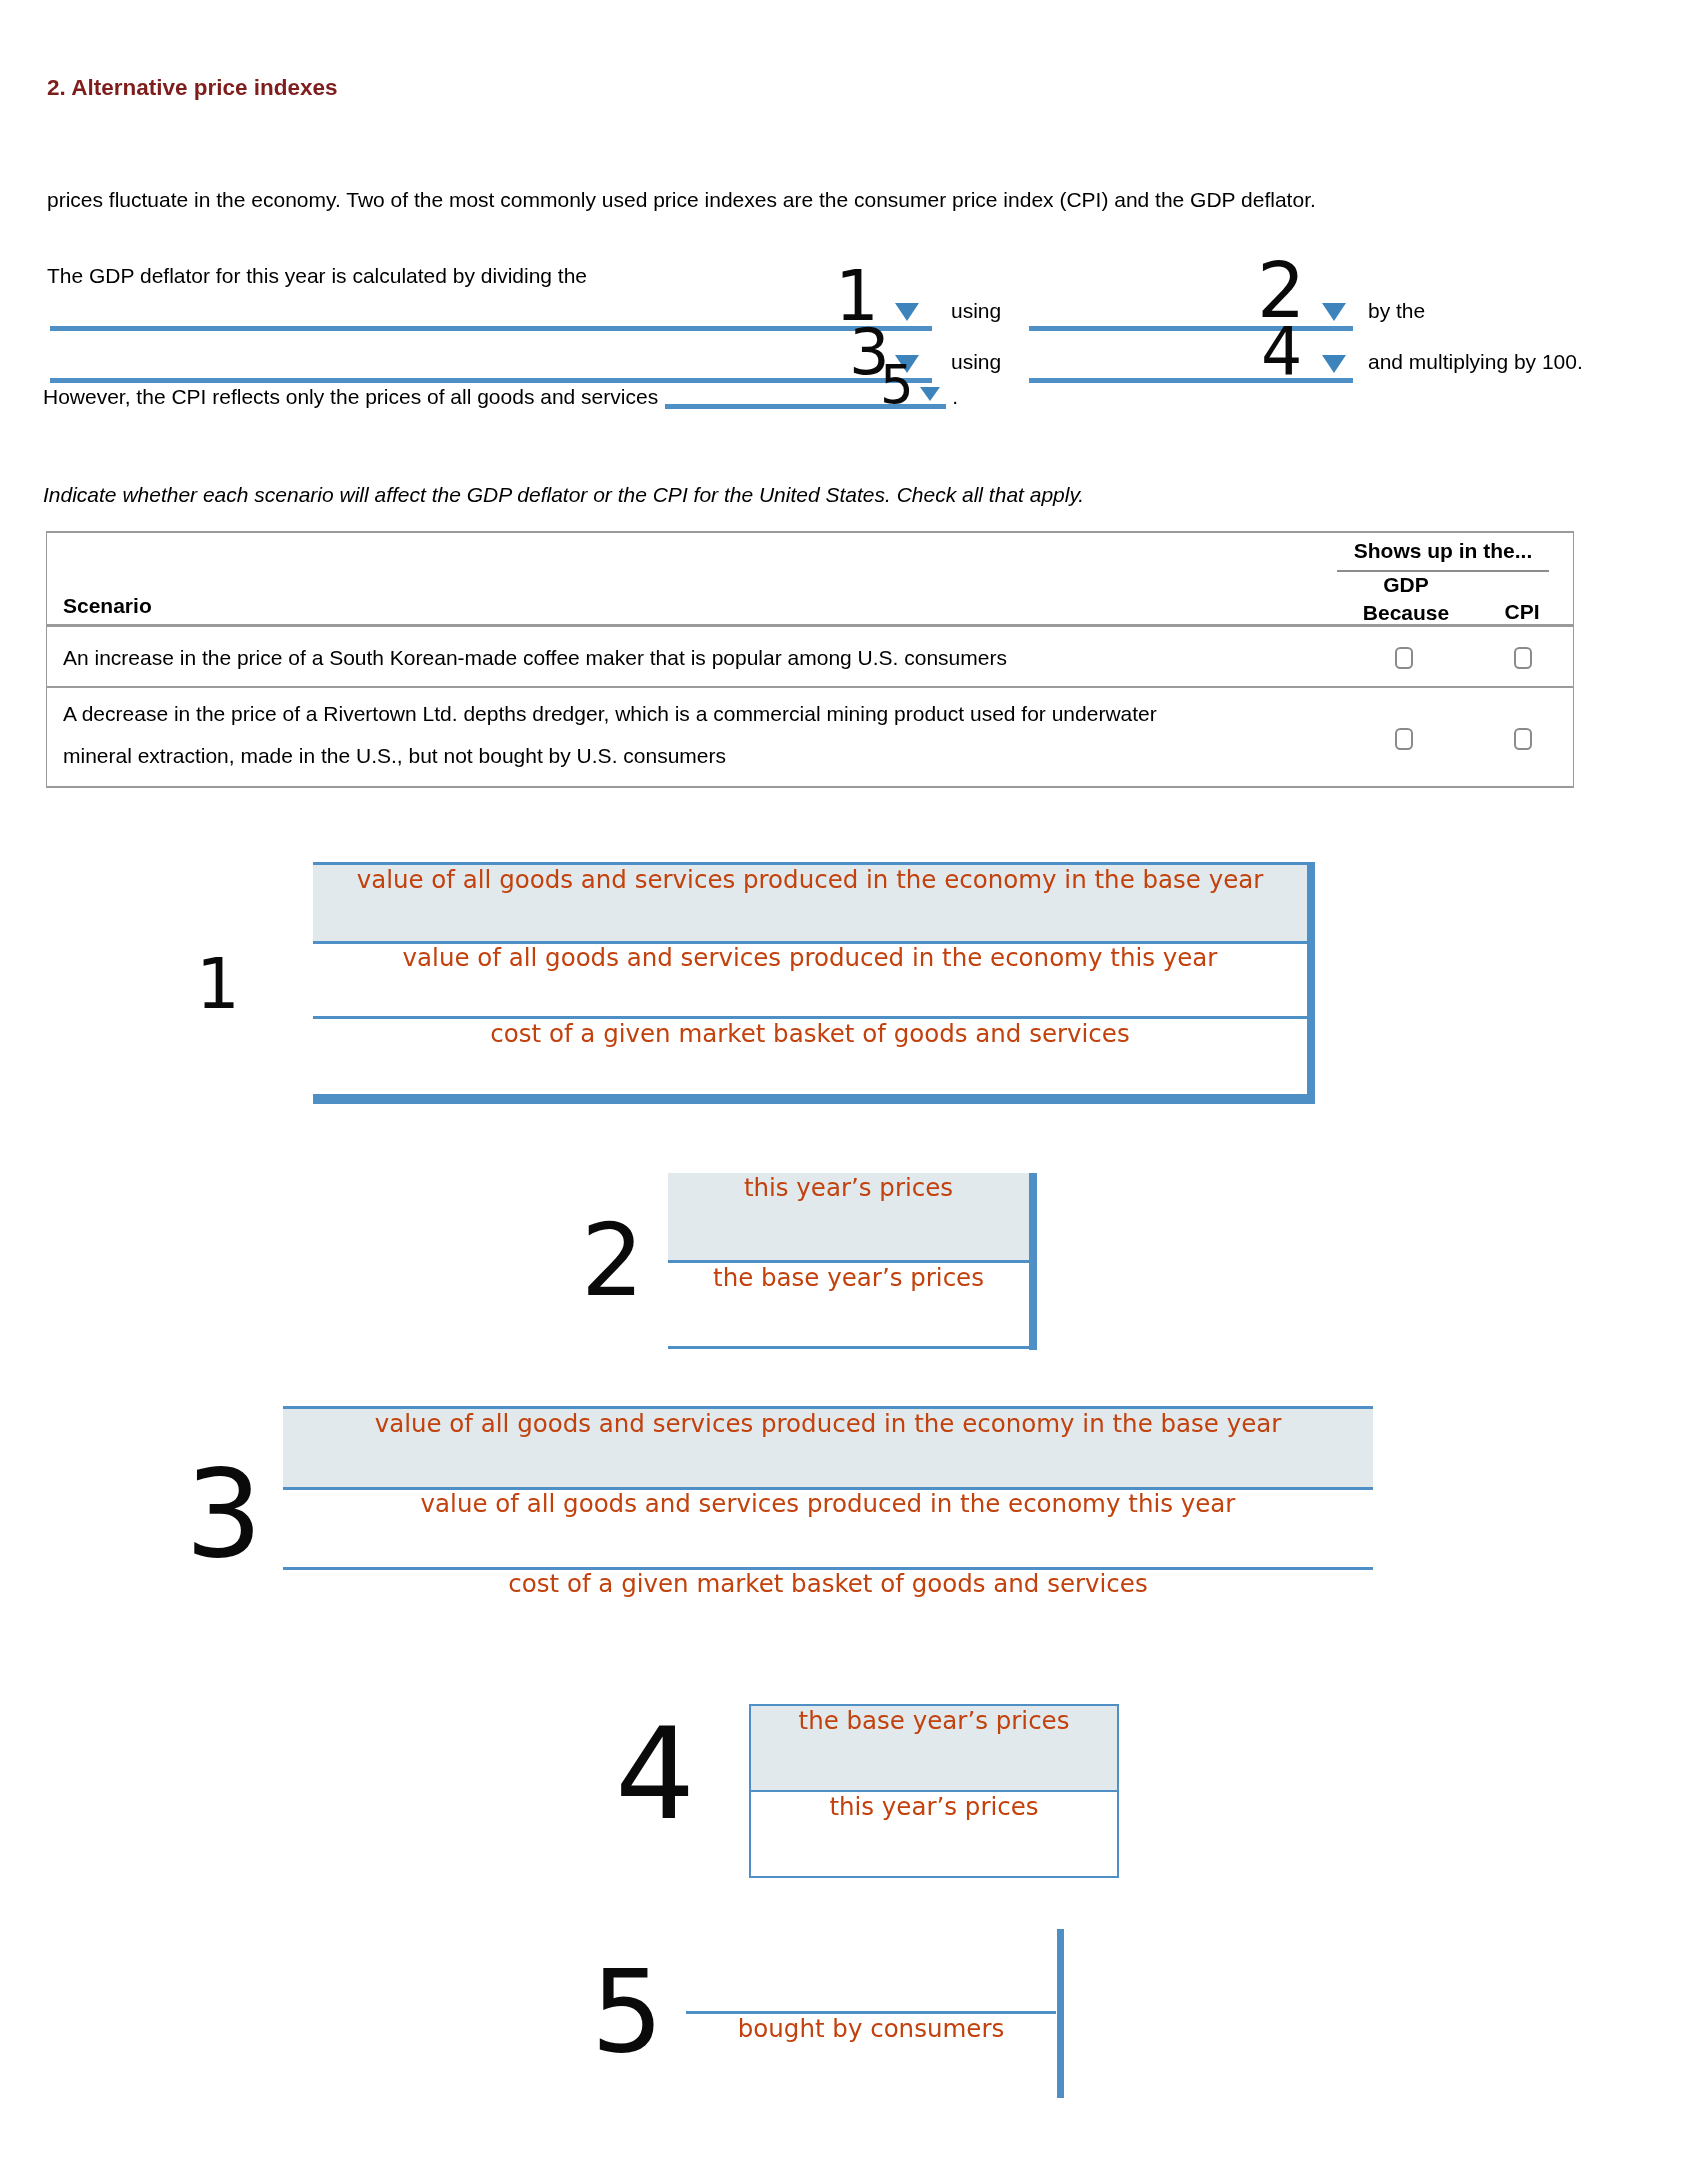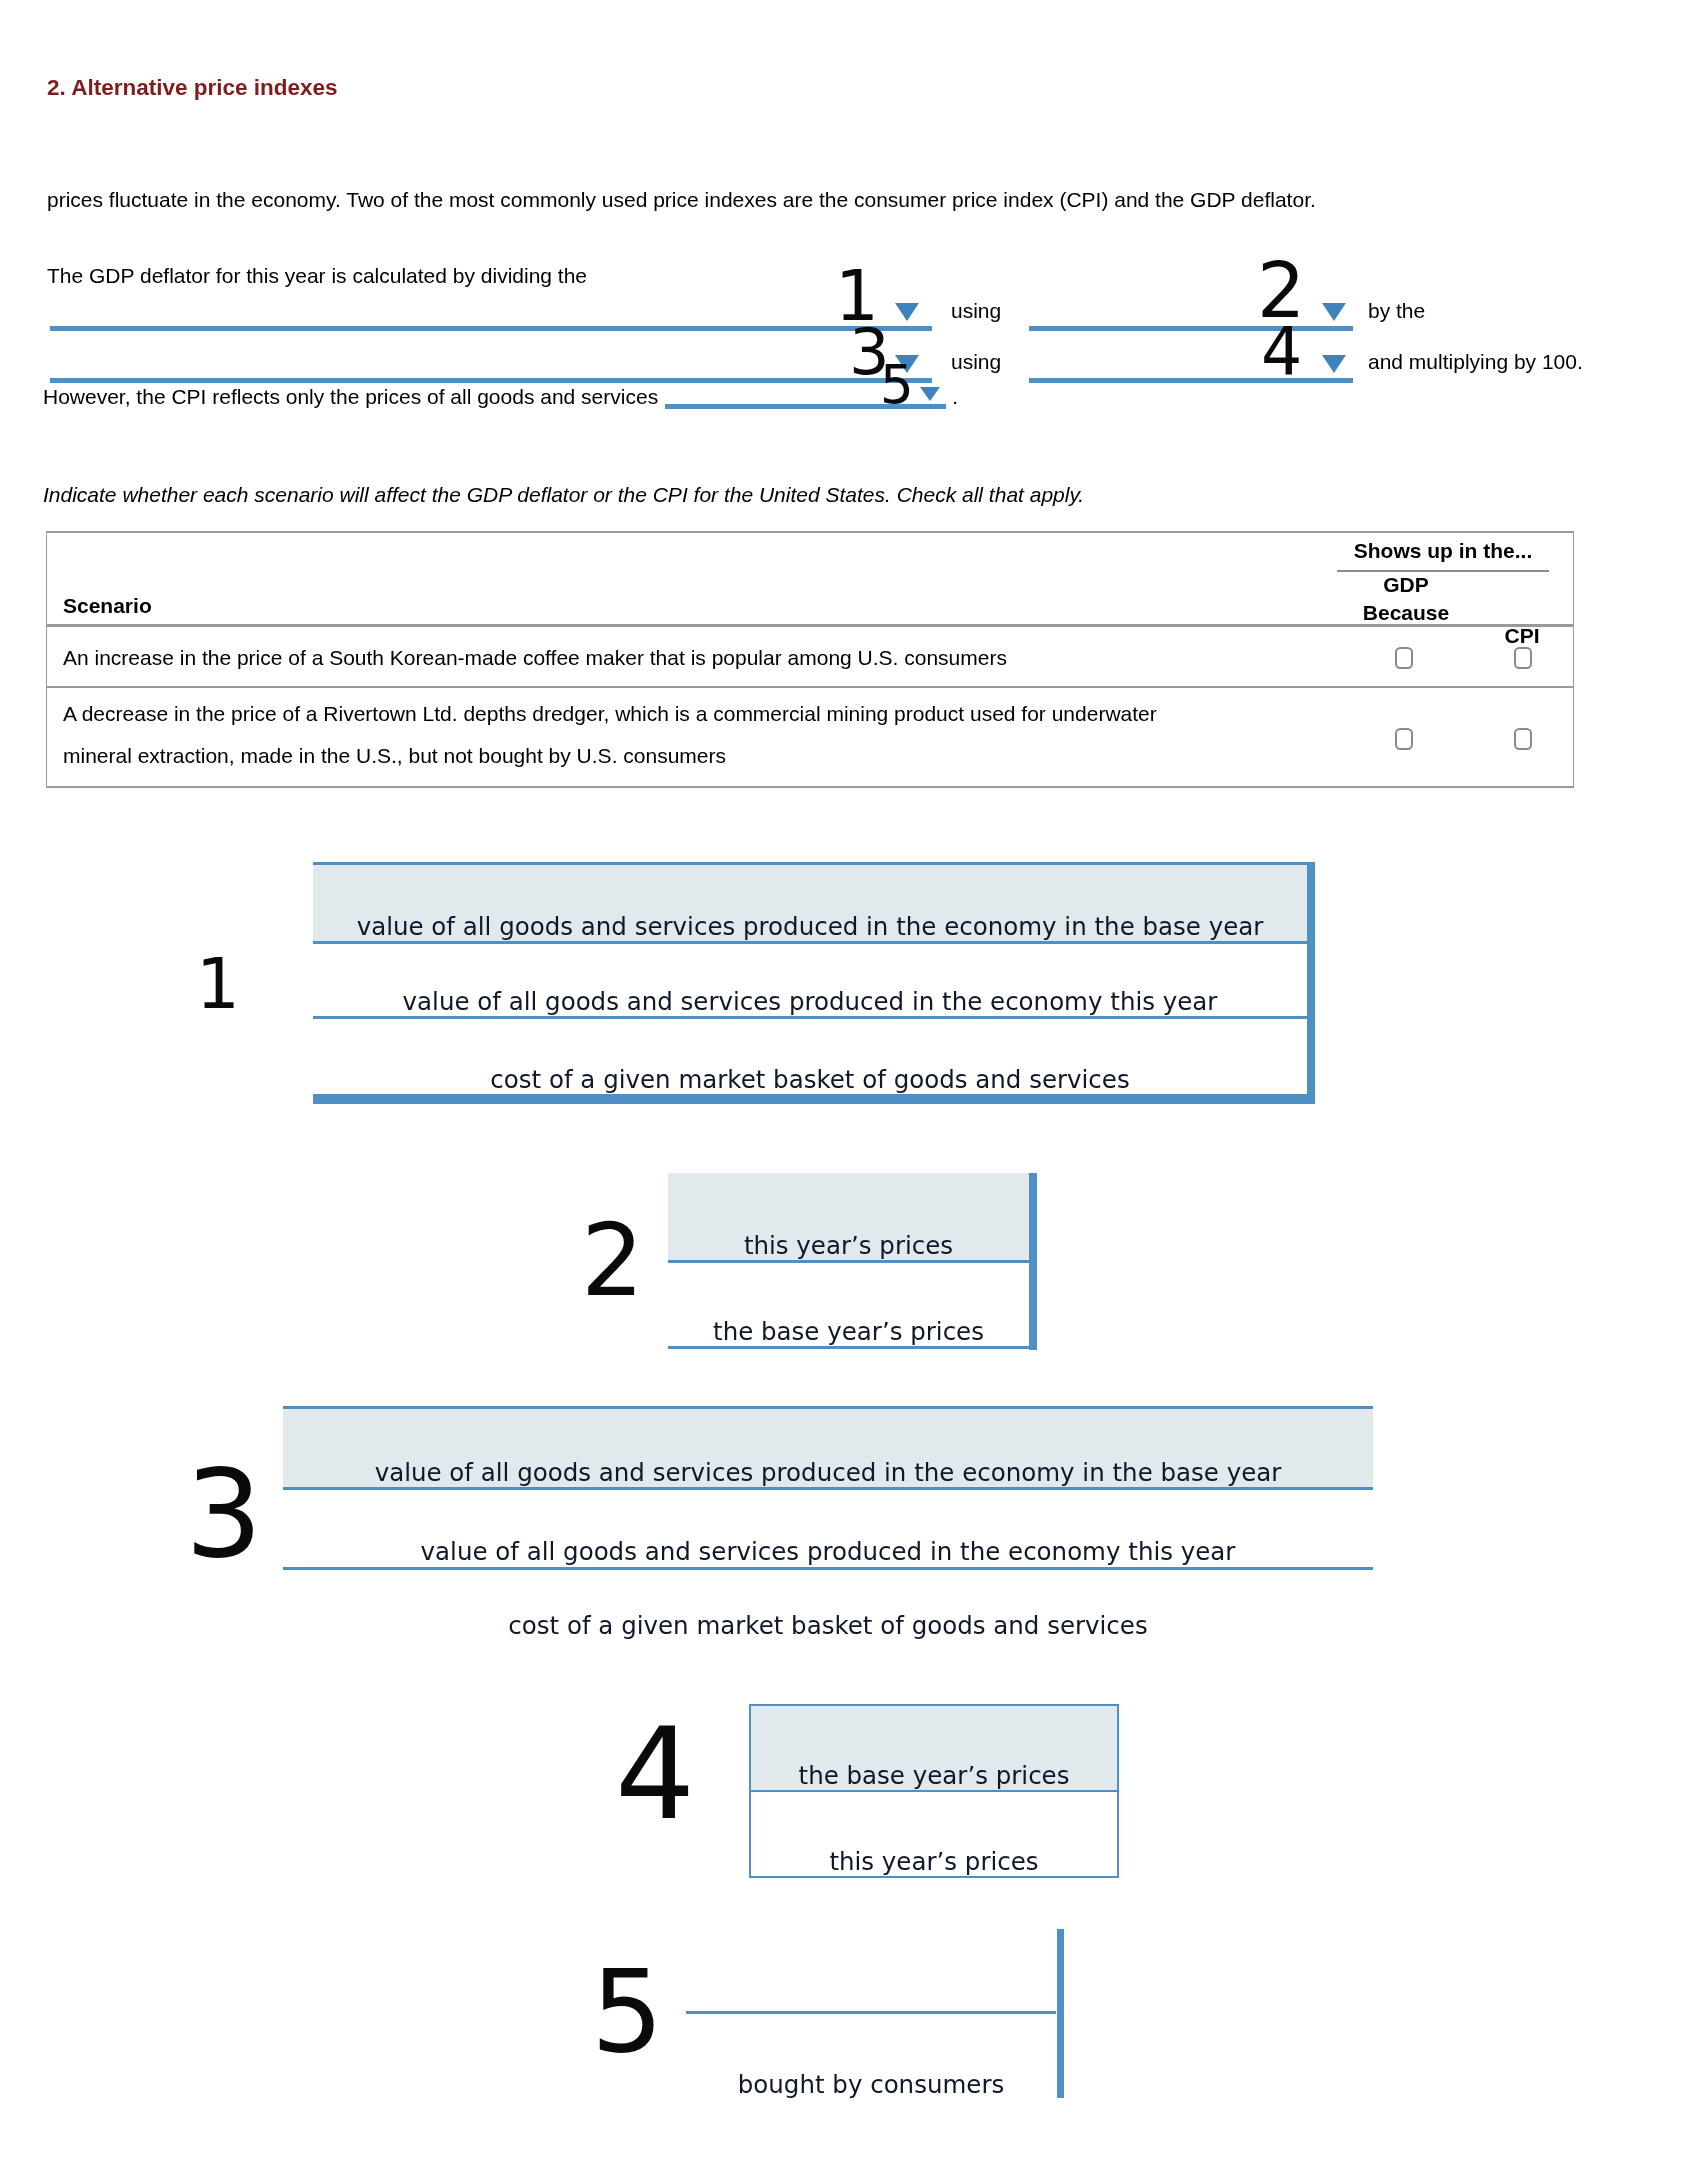--- a/index.html
+++ b/index.html
@@ -26,22 +26,22 @@
 
   
   #scenario-table { border:1.3px solid #9a9a9a; border-top-width:2.6px; border-bottom-width:2.6px; background:#fff; }
   .tline { background:#9a9a9a; }
   .checkbox { width:18px; height:22px; background:#fff; border:2px solid #8a8a8a; border-radius:5.3px; box-sizing:border-box; }
   .group-underline { text-align:center; border-bottom:2px solid #8c8c8c; padding-bottom:5.3px; }
 
   
   .optbox { position:absolute; }
   .optrow {
-    position:absolute; display:flex; align-items:flex-end; justify-content:center;
-    font-family:"DejaVu Sans", sans-serif; font-size:24.5px; white-space:nowrap; color:#0f172a;
+    position:absolute; display:flex; align-items:flex-start; justify-content:center;
+    font-family:"DejaVu Sans", sans-serif; font-size:24.5px; white-space:nowrap; color:#c2410c;
   }
   .hl { background:#e2e9ec; }
   .bluebar { position:absolute; background:#4e90c6; }
   .center2 { text-align:center; }
 </style>
 </head>
 <body>
 
 <div id="page">
 
@@ -79,21 +79,21 @@
   </div>
 
   <div class="abs txt italic" style="left:43px; top:482px;">Indicate whether each scenario will affect the GDP deflator or the CPI for the United States. Check all that apply.</div>
 
   <div id="scenario-table" class="abs" style="left:46px; top:531px; width:1526px; height:253px;">
     <div class="abs group-underline bold txt" style="left:1290px; top:5.3px; width:212px;">Shows up in the...</div>
     <div class="abs bold txt center2" style="left:1301px; top:38px; width:116px; line-height:28px;">
       <span style="display:block;">GDP</span>
       <span style="display:block;">Because</span>
     </div>
-    <div class="abs bold txt center2" style="left:1442px; top:66px; width:66px;margin-top:24px;">CPI</div>
+    <div class="abs bold txt center2" style="left:1442px; top:66px; width:66px;">CPI</div>
     <div class="abs bold txt" style="left:16px; top:60px;">Scenario</div>
 
     <div class="abs tline" style="left:0; top:91px; width:100%; height:2.6px;"></div>
 
     <div class="abs txt" style="left:16px; top:112px;">An increase in the price of a South Korean-made coffee maker that is popular among U.S. consumers</div>
     <div class="abs checkbox" style="left:1348px; top:114px;"></div>
     <div class="abs checkbox" style="left:1467px; top:114px;"></div>
 
     <div class="abs tline" style="left:0; top:153px; width:100%; height:2px;"></div>
 

